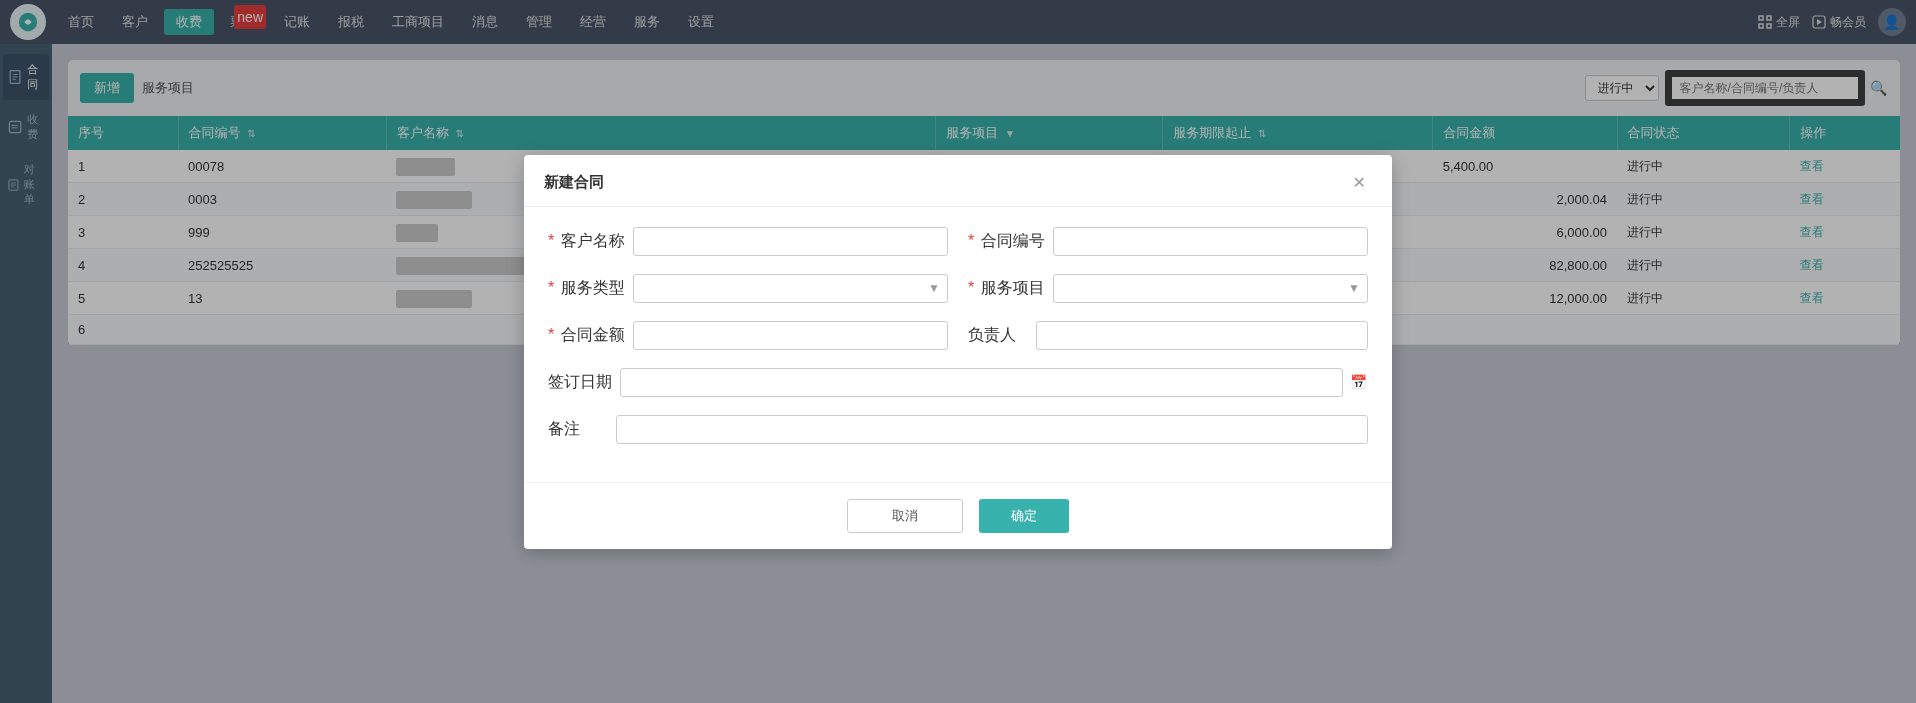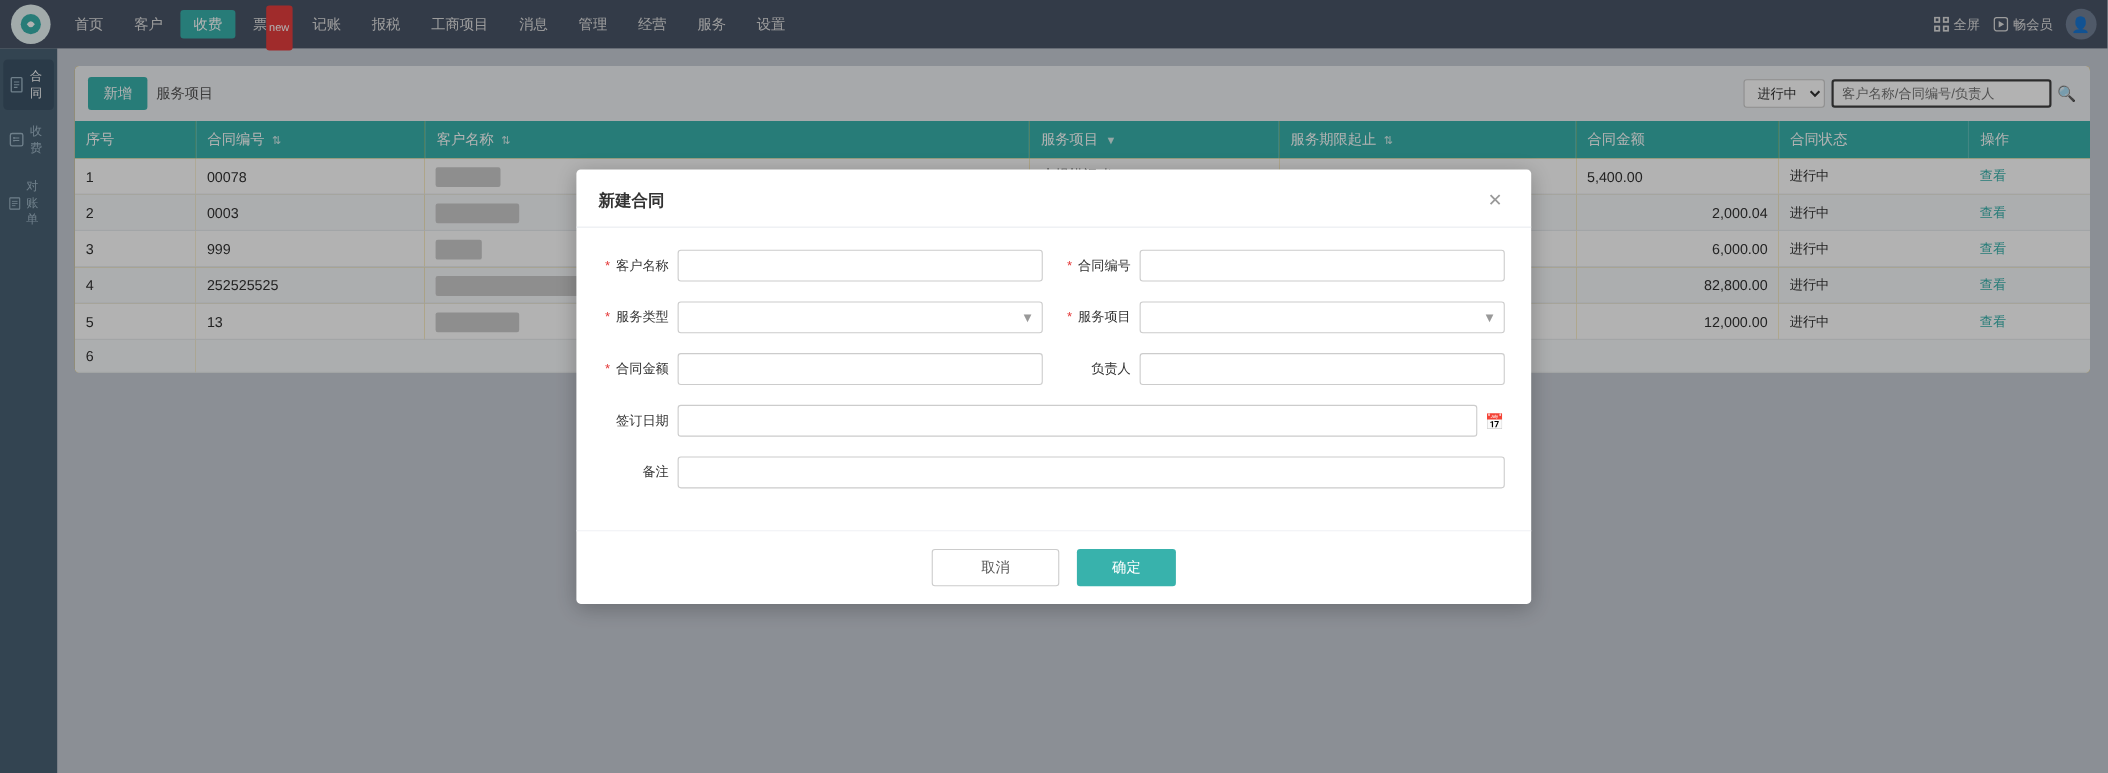--- a/index.html
+++ b/index.html
@@ -34,22 +34,22 @@
       font-size: 13px;
       white-space: nowrap;
       position: relative;
     }
     .nav-item.active { background: #38b2ac; color: #fff; }
     .nav-item .new-badge {
       position: absolute;
       top: -4px; right: 2px;
       background: #e53e3e;
       color: #fff;
-      font-size: 10px;
-      padding: 15px 3px;
+      font-size: 14px;
+      padding: 4px 3px;
       border-radius: 3px;
     }
     .top-nav-right {
       display: flex; align-items: center; gap: 12px;
       font-size: 12px; color: #e0e0e0; justify-content: flex-end;
     }
     .top-nav-right .fullscreen-btn, .top-nav-right .member-btn {
       display: flex; align-items: center; gap: 4px; cursor: pointer;
     }
     .avatar-circle {
@@ -94,21 +94,21 @@
     
     .content-area {
       flex: 1;
       padding: 16px;
       overflow: auto;
       position: relative;
     }
 
     
     .table-container {
-      background: #eab308;
+      background: #be185d;
       border-radius: 4px;
       overflow: hidden;
     }
 
     
     .toolbar {
       display: flex;
       align-items: center;
       gap: 8px;
       padding: 10px 12px;
@@ -136,21 +136,21 @@
     .status-select {
       border: 1px solid #ccc;
       border-radius: 3px;
       padding: 4px 8px;
       font-size: 12px;
       background: #fff;
       cursor: pointer;
       color: #333;
     }
     .search-box {
-      border: 2px solid #404040;
+      border: 7px solid #404040;
       border-radius: 3px;
       padding: 4px 8px;
       font-size: 12px;
       width: 200px;
       color: #333;
     }
     .search-btn {
       background: none;
       border: none;
       cursor: pointer;
@@ -247,25 +247,24 @@
       gap: 20px;
       margin-bottom: 18px;
     }
     .form-group {
       flex: 1;
       display: flex;
       align-items: center;
       gap: 8px;
     }
     .form-label {
-      font-size: 12px;
+      font-size: 16px;
       color: #333;
       white-space: nowrap;
       min-width: 60px;
-      text-align: right;
     }
     .required-mark { color: #e53e3e; margin-right: 2px; }
     .form-input {
       flex: 1;
       border: 1px solid #ccc;
       border-radius: 3px;
       padding: 6px 8px;
       font-size: 13px;
       color: #333;
       outline: none;

